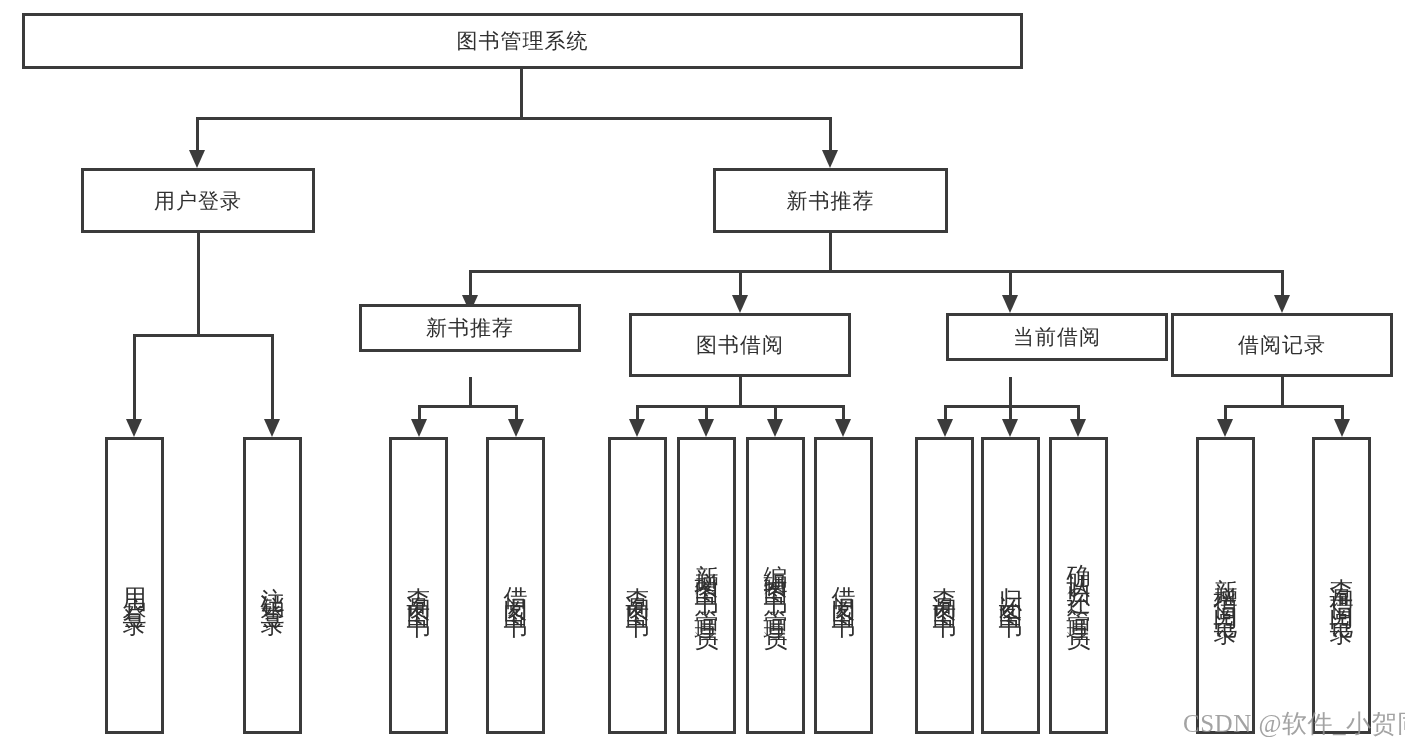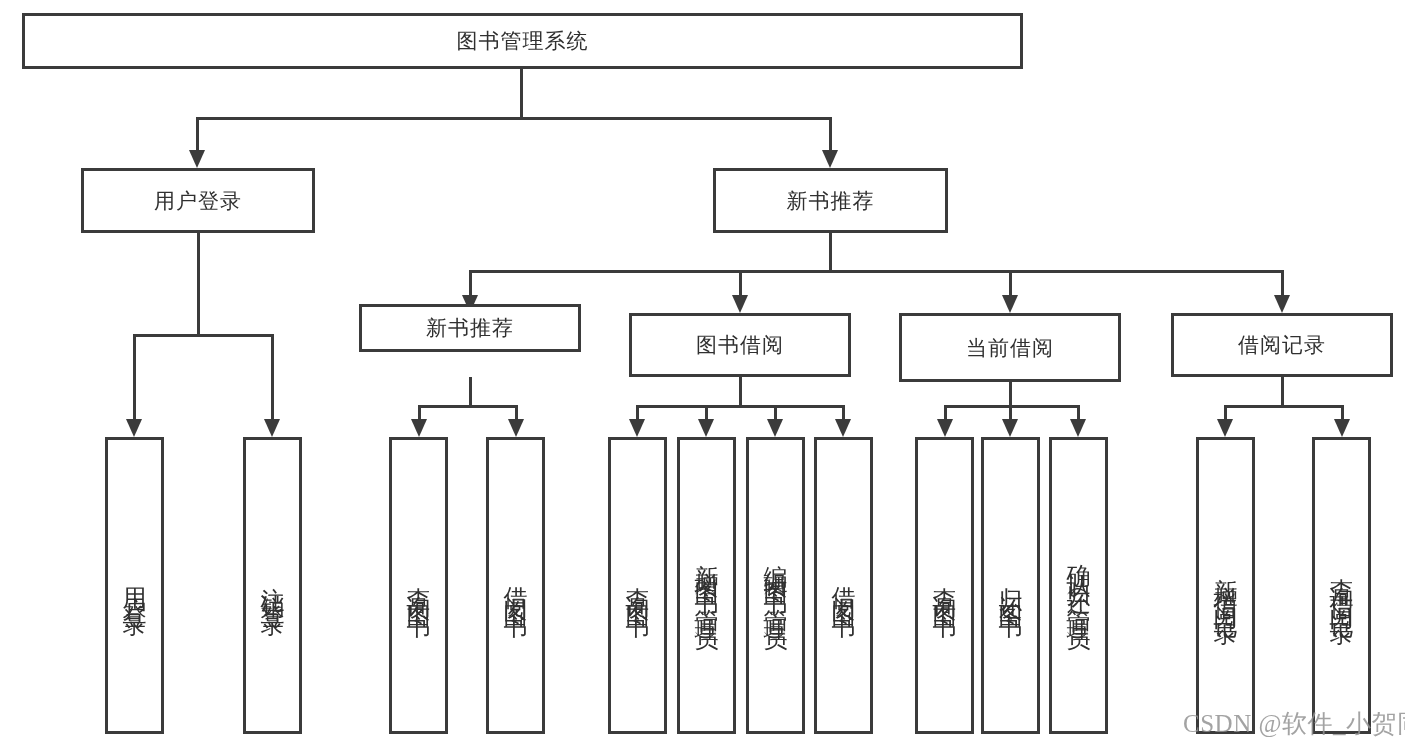--- a/index.html
+++ b/index.html
@@ -70,21 +70,21 @@
   <div class="box" style="left:713px;top:168px;width:235px;height:65px;">
     <span>新书推荐</span>
   </div>
 
   <div class="box" style="left:359px;top:304px;width:222px;height:48px;">
     <span>新书推荐</span>
   </div>
   <div class="box" style="left:629px;top:313px;width:222px;height:64px;">
     <span>图书借阅</span>
   </div>
-  <div class="box" style="left:899px;top:313px;width:222px;height:69px;">
+  <div class="box" style="left:946px;top:313px;width:222px;height:48px;">
     <span>当前借阅</span>
   </div>
   <div class="box" style="left:1171px;top:313px;width:222px;height:64px;">
     <span>借阅记录</span>
   </div>
 
   <div class="box col" style="left:105px;top:437px;width:59px;height:297px;">
     <span>用户登录</span>
   </div>
   <div class="box col" style="left:243px;top:437px;width:59px;height:297px;">

